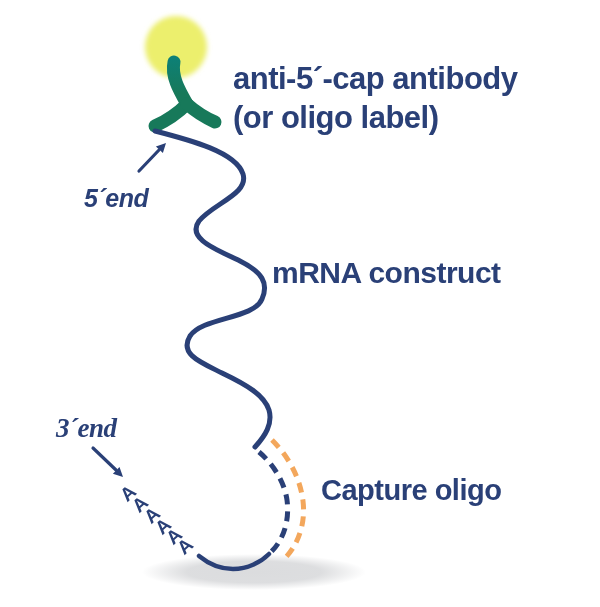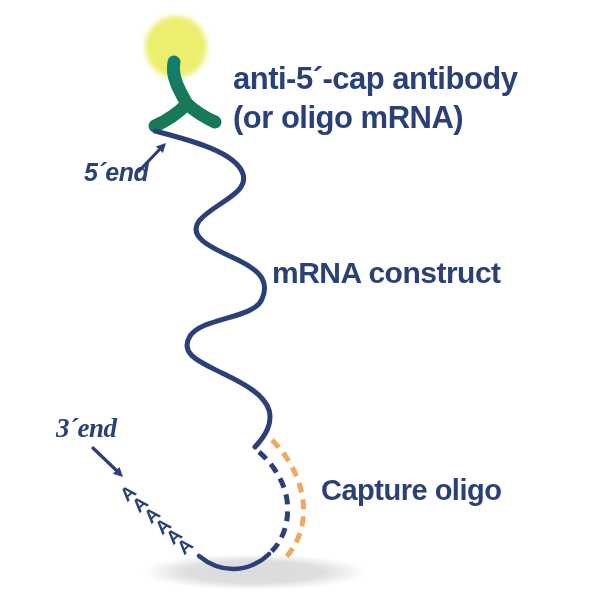--- a/index.html
+++ b/index.html
@@ -12,21 +12,21 @@
   }
   #art{position:absolute;left:0;top:0;}
   .lbl{
     position:absolute;
     color:var(--navy);
     font-weight:700;
     letter-spacing:-0.5px;
     white-space:nowrap;
   }
   .lbl-title{left:233px;top:15px;font-size:31px;line-height:39px;margin-top:44px;}
-  .lbl-5end{left:84px;top:158px;font-size:25px;font-style:italic;}
+  .lbl-5end{left:84px;top:184px;font-size:25px;font-style:italic;}
   .lbl-mrna{left:272px;top:216px;font-size:30px;margin-top:40px;}
   .lbl-3end{left:56px;top:413px;font-size:27px;font-style:italic;font-family:Liberation Serif, serif;}
   .lbl-capture{left:321px;top:474px;font-size:29px;}
 
   .stroke-navy{stroke:var(--navy);fill:none;}
   .stroke-orange{stroke:var(--orange);fill:none;}
   .fill-navy{fill:var(--navy);stroke:none;}
   .polyA{
     fill:var(--navy);
     font-family:"Liberation Sans", sans-serif;
@@ -97,21 +97,21 @@
     </g>
 
     <g>
       <path class="stroke-navy" stroke-width="3.2" stroke-linecap="round" d="M93,448 L116,470"></path>
       <path class="fill-navy" d="M123,477 L112.9,473.8 L119.5,467 Z"></path>
     </g>
   </svg>
 
   <div class="lbl lbl-title">
     <span style="display:block">anti-5´-cap antibody</span>
-    <span style="display:block">(or oligo mRNA)</span>
+    <span style="display:block">(or oligo label)</span>
   </div>
 
   <div class="lbl lbl-5end">5´end</div>
 
   <div class="lbl lbl-mrna">mRNA construct</div>
 
   <div class="lbl lbl-3end">3´end</div>
 
   <div class="lbl lbl-capture">Capture oligo</div>
 </div>

